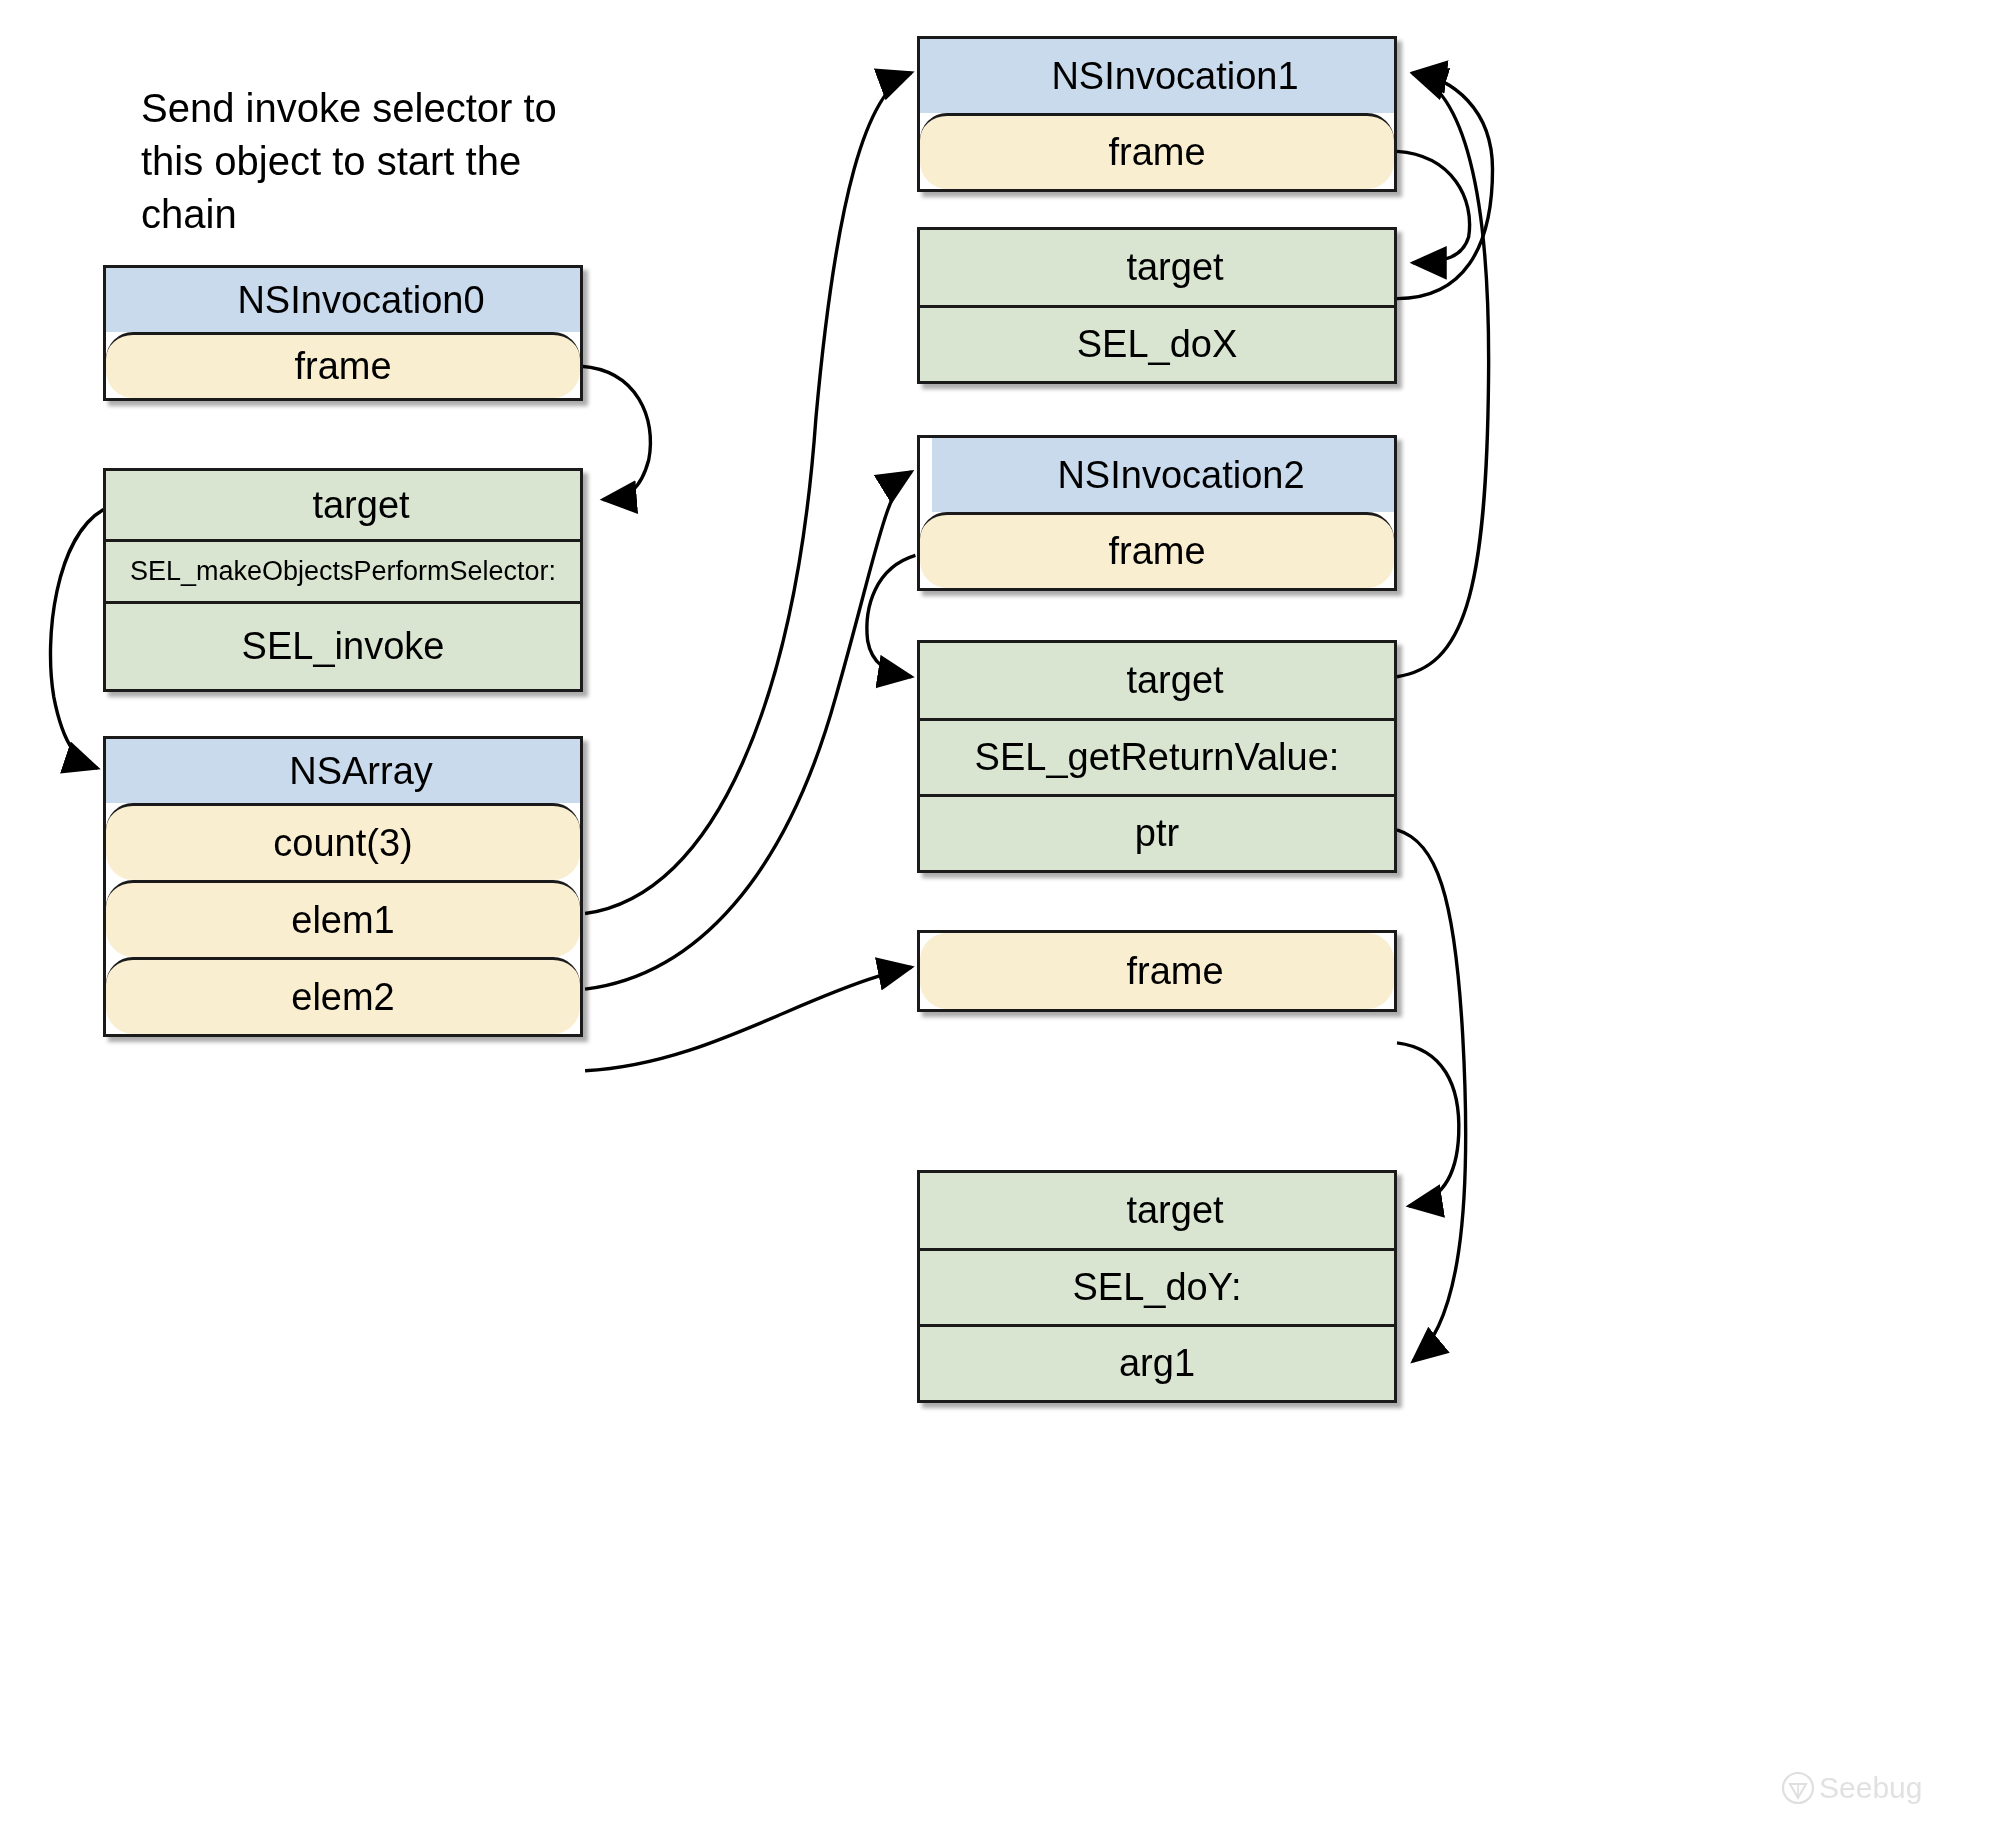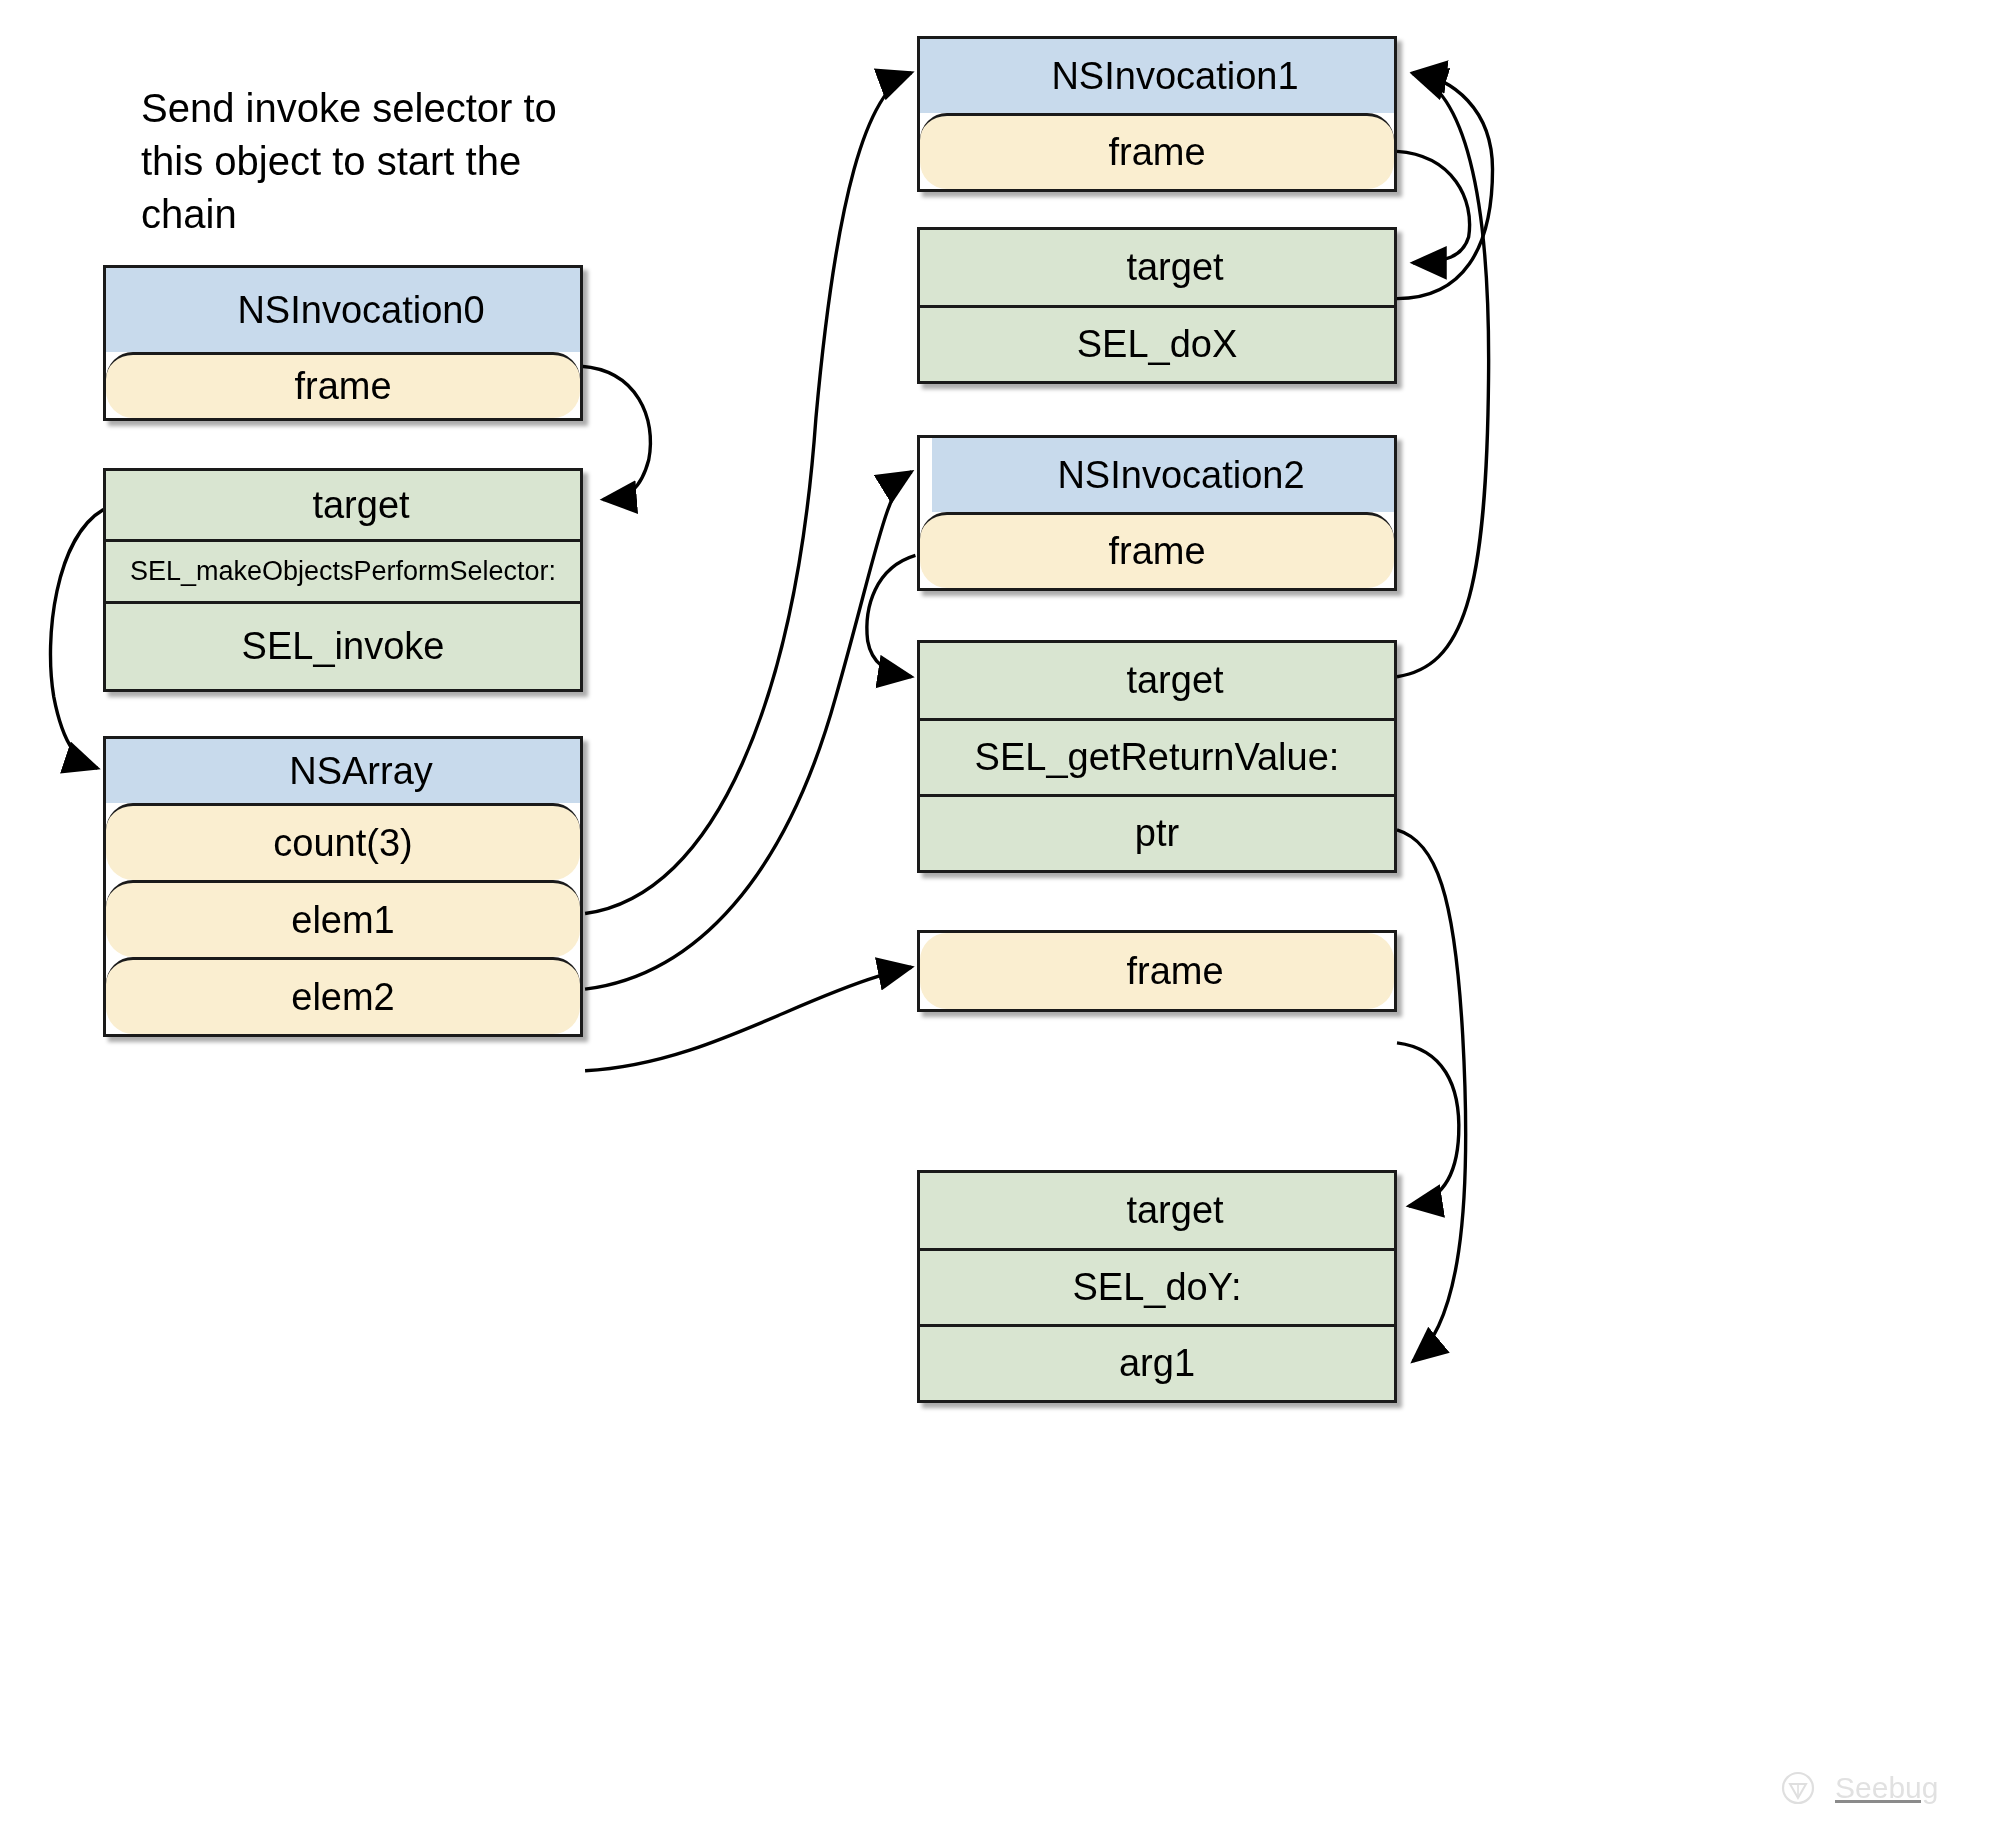--- a/index.html
+++ b/index.html
@@ -95,21 +95,21 @@
 
       <path d="M 1404,834 C 1444,846 1462,900 1470,1040 C 1480,1220 1466,1330 1420,1368"></path>
     </g>
   </svg>
 
   <div class="note" style="left:141px; top:82px; width:428px;">Send invoke selector to
 this object to start the
 chain</div>
 
   <div class="objbox" style="left:103px; top:265px; width:480px;">
-    <div class="row hdr" style="height:84px;">NSInvocation0</div>
+    <div class="row hdr" style="height:64px;">NSInvocation0</div>
     <div class="row field" style="height:66px;">frame</div>
   </div>
 
   <div class="objbox" style="left:103px; top:468px; width:480px;">
     <div class="row green" style="height:68px;">target</div>
     <div class="row green small" style="height:62px;">SEL_makeObjectsPerformSelector:</div>
     <div class="row green" style="height:88px;">SEL_invoke</div>
   </div>
 
   <div class="objbox" style="left:103px; top:736px; width:480px;">
@@ -143,21 +143,21 @@
   <div class="objbox" style="left:917px; top:930px; width:480px;">
     <div class="row field" style="height:76px;">frame</div>
   </div>
 
   <div class="objbox" style="left:917px; top:1170px; width:480px;">
     <div class="row green" style="height:75px;">target</div>
     <div class="row green" style="height:76px;">SEL_doY:</div>
     <div class="row green" style="height:76px;">arg1</div>
   </div>
 
-  <div style="position:absolute; left:1781px; top:1771px; display:flex; align-items:flex-end; gap:20px; z-index:3; opacity:0.45;text-decoration:underline;">
+  <div style="position:absolute; left:1781px; top:1771px; display:flex; align-items:flex-end; gap:4px; z-index:3; opacity:0.45;">
     <svg width="34" height="34" viewBox="0 0 34 34">
       <circle cx="17" cy="17" r="15" fill="none" stroke="#b9b9b9" stroke-width="2.2"></circle>
       <path d="M9 13 L25 13 L17 27 Z" fill="none" stroke="#b9b9b9" stroke-width="2"></path>
       <path d="M17 13 L17 27" stroke="#b9b9b9" stroke-width="1.6"></path>
     </svg>
     <span style="font-size:30px; color:#bdbdbd; font-family:'Liberation Sans',sans-serif;">Seebug</span>
   </div>
 
 </div>
 

